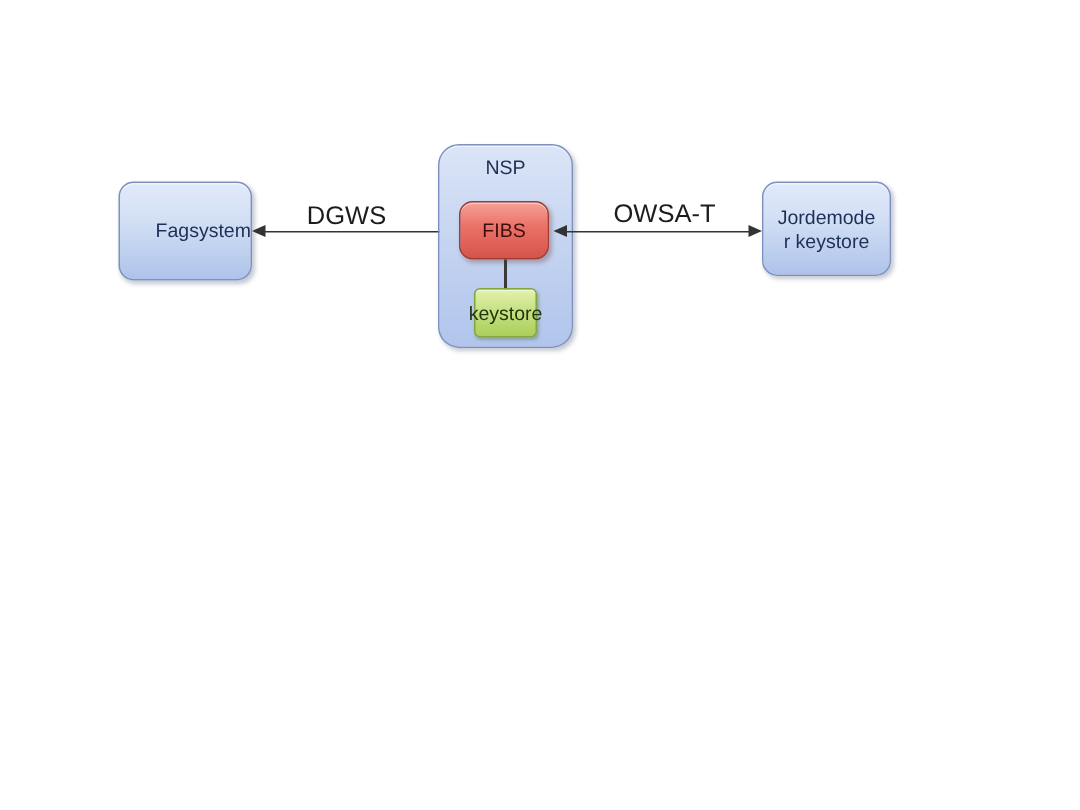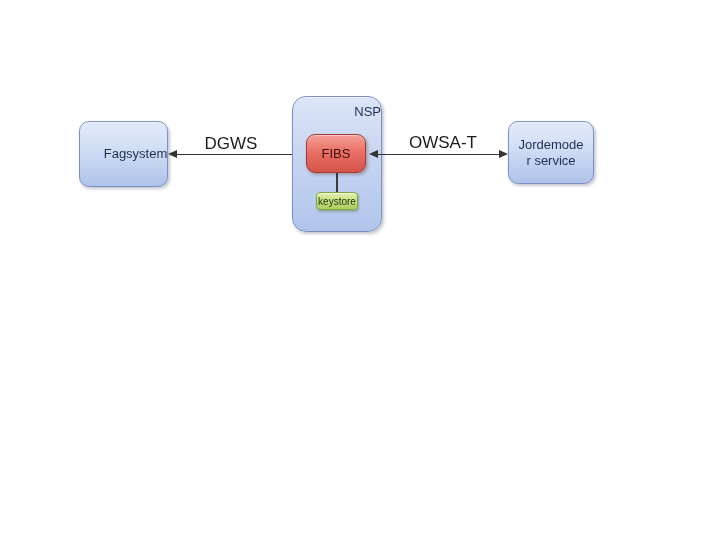--- a/index.html
+++ b/index.html
@@ -37,46 +37,46 @@
     left: 292px; top: 96px;
     width: 90px; height: 136px;
     background: linear-gradient(to bottom, #dce5f7 0%, #c6d5f1 45%, #b1c5ec 100%);
     border: 1px solid #7e90c0;
     border-radius: 14px;
     box-shadow: 1.5px 2px 3px rgba(110,120,145,0.40), inset 0 1px 0 rgba(255,255,255,0.5);
     box-sizing: border-box;
   }
   .nsp-label {
     display: block;
-    text-align: right;
+    text-align: center;
     padding-top: 7px;
     color: #1e2f55;
     font-size: 13px;
   }
 
   .fibs-node {
     left: 306px; top: 134px;
     width: 60px; height: 39px;
     background: linear-gradient(to bottom, #f4a198 0%, #ea7066 45%, #d5544a 100%);
     border: 1px solid #a03a33;
     border-radius: 9px;
     box-shadow: 1.5px 2px 3px rgba(120,80,80,0.40), inset 0 1px 0 rgba(255,255,255,0.45);
     color: #3a100c;
     font-size: 13px;
   }
 
   .keystore-node {
     left: 316px; top: 192px;
-    width: 42px; height: 18px;
+    width: 42px; height: 33px;
     background: linear-gradient(to bottom, #e4f2ad 0%, #c6e184 45%, #abce5c 100%);
     border: 1px solid #7fa63f;
     border-radius: 4px;
     box-shadow: 1px 1.5px 2px rgba(90,110,60,0.40), inset 0 1px 0 rgba(255,255,255,0.5);
     color: #24340a;
-    font-size: 10px;
+    font-size: 13px;
   }
 
   .fagsystem-node { left: 79px; top: 121px; width: 89px; height: 66px; padding-left: 24px; }
   .jordemoder-node { left: 508px; top: 121px; width: 86px; height: 63px; flex-direction: column; text-align: center; }
   .jordemoder-node .line { display: block; }
 
   .connector {
     position: absolute;
     left: 336px; top: 173px;
     width: 1.5px; height: 20px;
@@ -149,16 +149,16 @@
 
   <div class="arrow arrow-owsat">
     <span class="head head-left"></span>
     <span class="shaft"></span>
     <span class="head head-right"></span>
   </div>
   <div class="edge-label label-owsat">OWSA-T</div>
 
   <div class="node blue-node jordemoder-node">
     <span class="line">Jordemode</span>
-    <span class="line">r service</span>
+    <span class="line">r keystore</span>
   </div>
 
 </div>
 
 </body></html>

